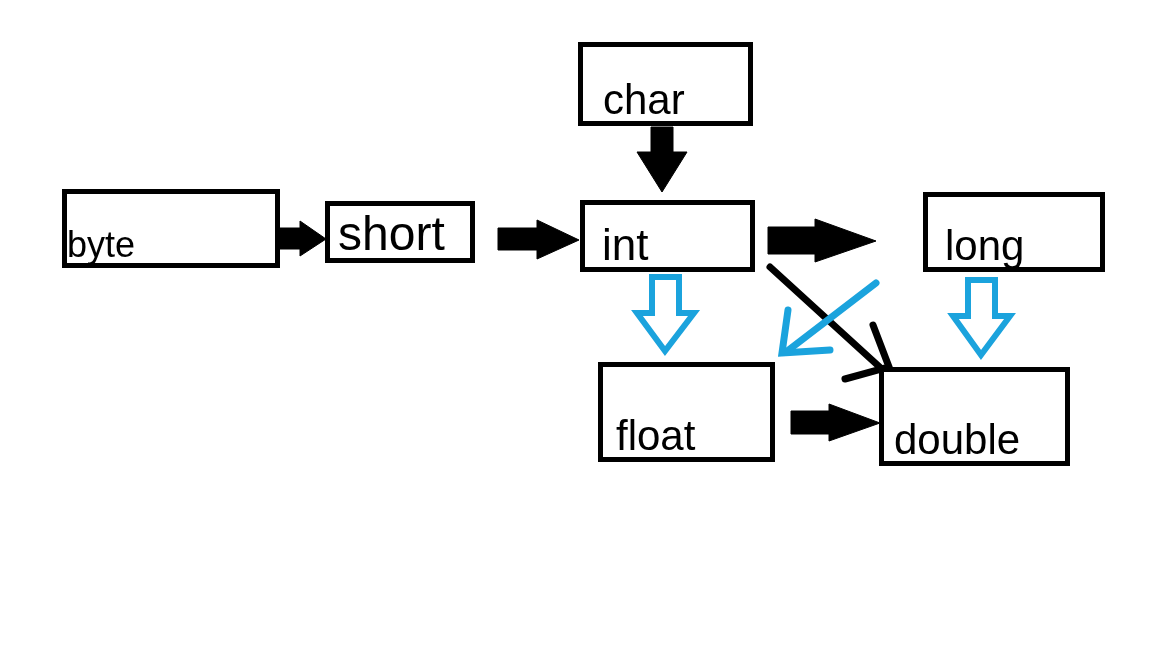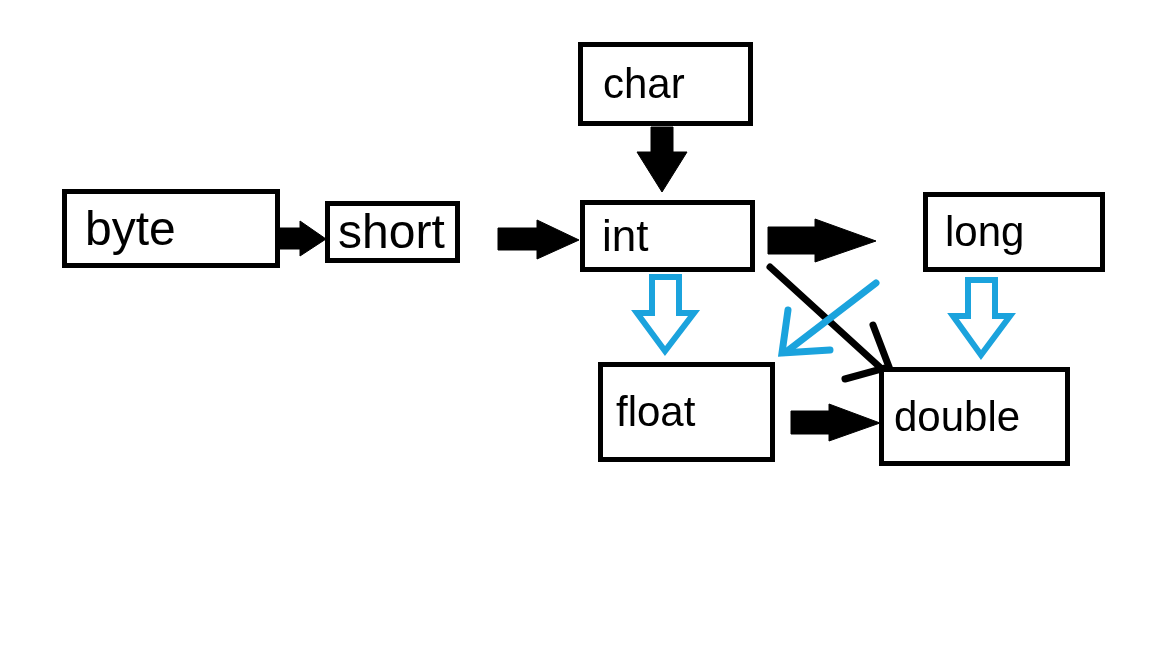--- a/index.html
+++ b/index.html
@@ -16,21 +16,21 @@
     height: 648px;
     background: #ffffff;
     overflow: hidden;
   }
   .node {
     position: absolute;
     box-sizing: border-box;
     background: #ffffff;
     border: 5px solid #000000;
     display: flex;
-    align-items: center;
+    align-items: flex-end;
     justify-content: flex-start;
     color: #000000;
     font-family: "Liberation Sans", sans-serif;
     line-height: 1;
     white-space: nowrap;
   }
   .node > span {
     display: block;
   }
   #edges {
@@ -82,25 +82,25 @@
     <g>
       <path d="M 652,277 L 679,277 L 679,313 L 694,313 L 665,351 L 637,313 L 652,313 Z" fill="#ffffff" stroke="#1ba3dd" stroke-width="6" stroke-linejoin="miter"></path>
     </g>
 
     <g>
       <path d="M 968,280 L 995,280 L 995,316 L 1010,316 L 981,355 L 953,316 L 968,316 Z" fill="#ffffff" stroke="#1ba3dd" stroke-width="6" stroke-linejoin="miter"></path>
     </g>
 
   </svg>
 
-  <div class="node" id="node-byte" style="left: 62px; top: 189px; width: 218px; height: 79px; font-size: 48px; padding-left: 18px;">
+  <div class="node" id="node-byte" style="left: 62px; top: 189px; width: 218px; height: 79px; font-size: 36px; ">
     <span>byte</span>
   </div>
 
-  <div class="node" id="node-short" style="left: 325px; top: 201px; width: 135px; height: 62px; font-size: 48px; padding-left: 8px;">
+  <div class="node" id="node-short" style="left: 325px; top: 201px; width: 150px; height: 62px; font-size: 48px; padding-left: 8px;">
     <span>short</span>
   </div>
 
   <div class="node" id="node-char" style="left: 578px; top: 42px; width: 175px; height: 84px; font-size: 42px; padding-left: 20px;">
     <span>char</span>
   </div>
 
   <div class="node" id="node-int" style="left: 580px; top: 200px; width: 175px; height: 72px; font-size: 44px; padding-left: 17px;">
     <span>int</span>
   </div>

